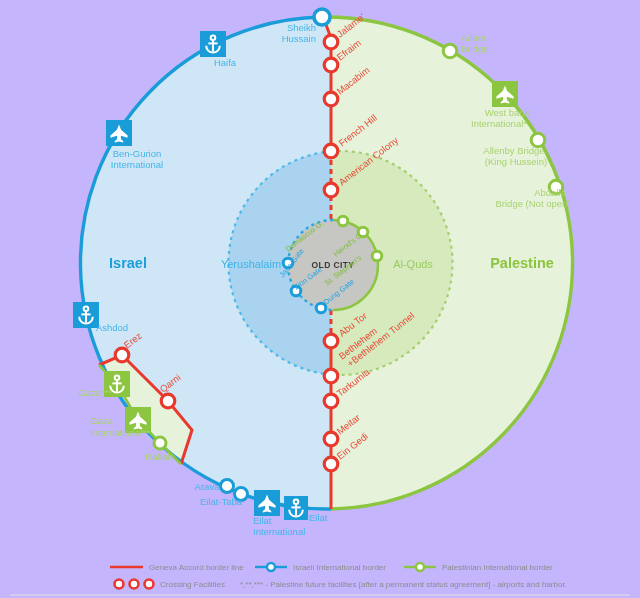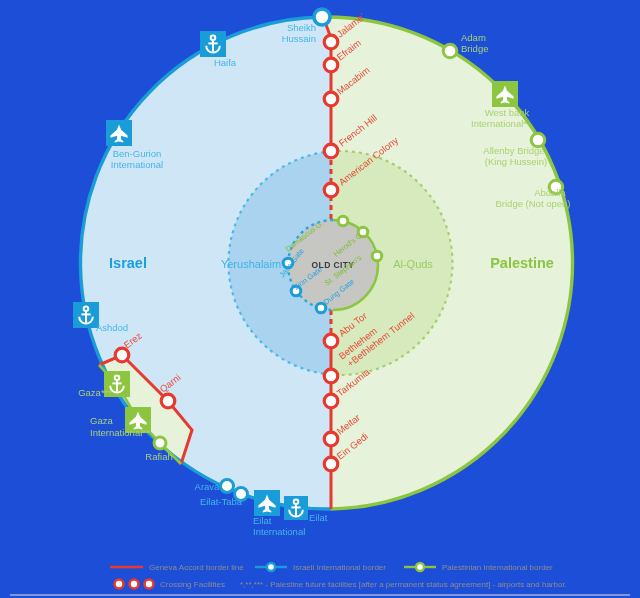--- a/index.html
+++ b/index.html
@@ -1,16 +1,16 @@
 <!DOCTYPE html>
 <html><head>
 <meta charset="utf-8">
 <style>
   html,body{margin:0;padding:0;background:#ffffff;}
-  .stage{width:640px;height:598px;position:relative;background:#1d4ed8;overflow:hidden;}
+  .stage{width:640px;height:598px;position:relative;background:#c4b5fd;overflow:hidden;}
   text{font-family:"Liberation Sans","DejaVu Sans",sans-serif;}
   .bl{fill:#45b5e8;font-size:9.5px;}
   .blb{fill:#1b9ed9;font-size:14.5px;font-weight:bold;}
   .blr{fill:#3fb3e6;font-size:11px;}
   .gr{fill:#a9d272;font-size:9.5px;}
   .grb{fill:#8cc540;font-size:14.5px;font-weight:bold;}
   .grr{fill:#9ccb63;font-size:11px;}
   .rd{fill:#e84a38;font-size:9.5px;}
   .gate-g{fill:#7fbe3c;font-size:7.5px;}
   .gate-b{fill:#29a5df;font-size:7.5px;}

